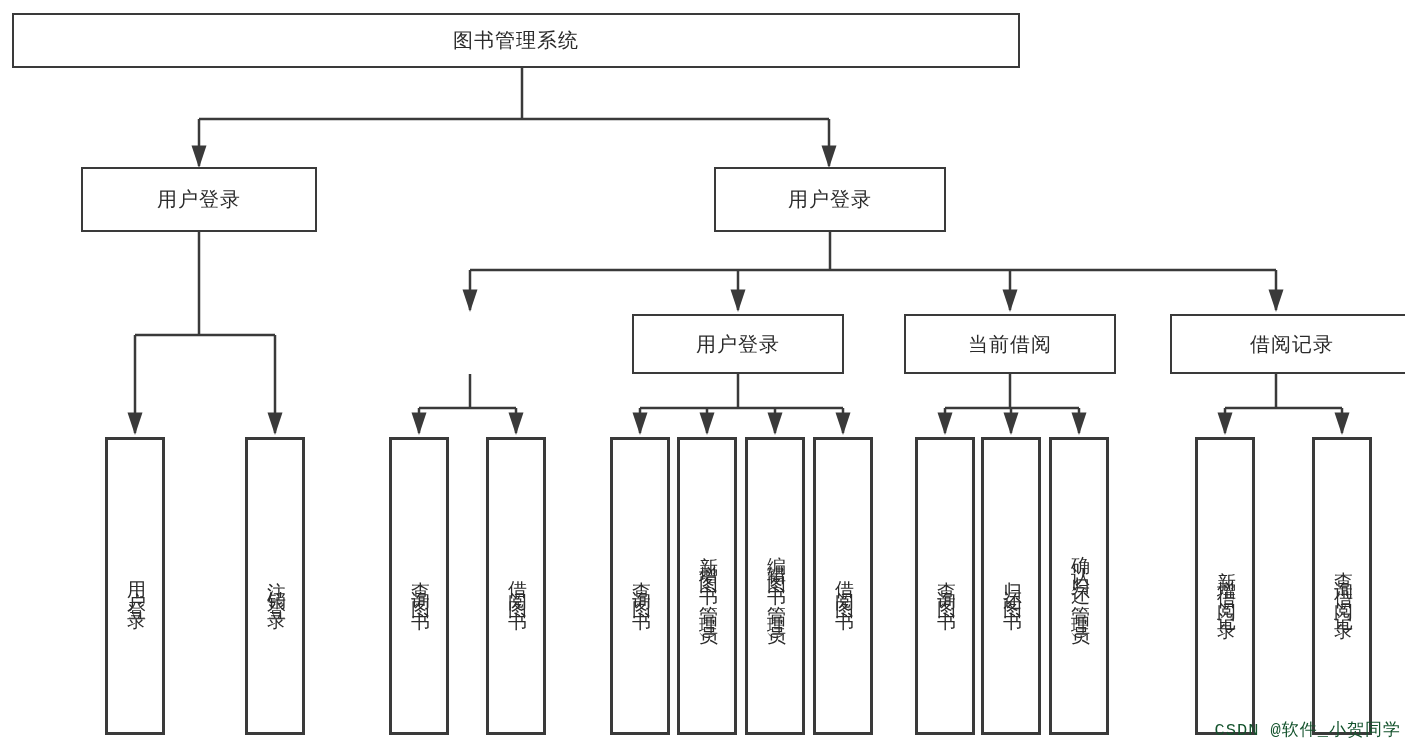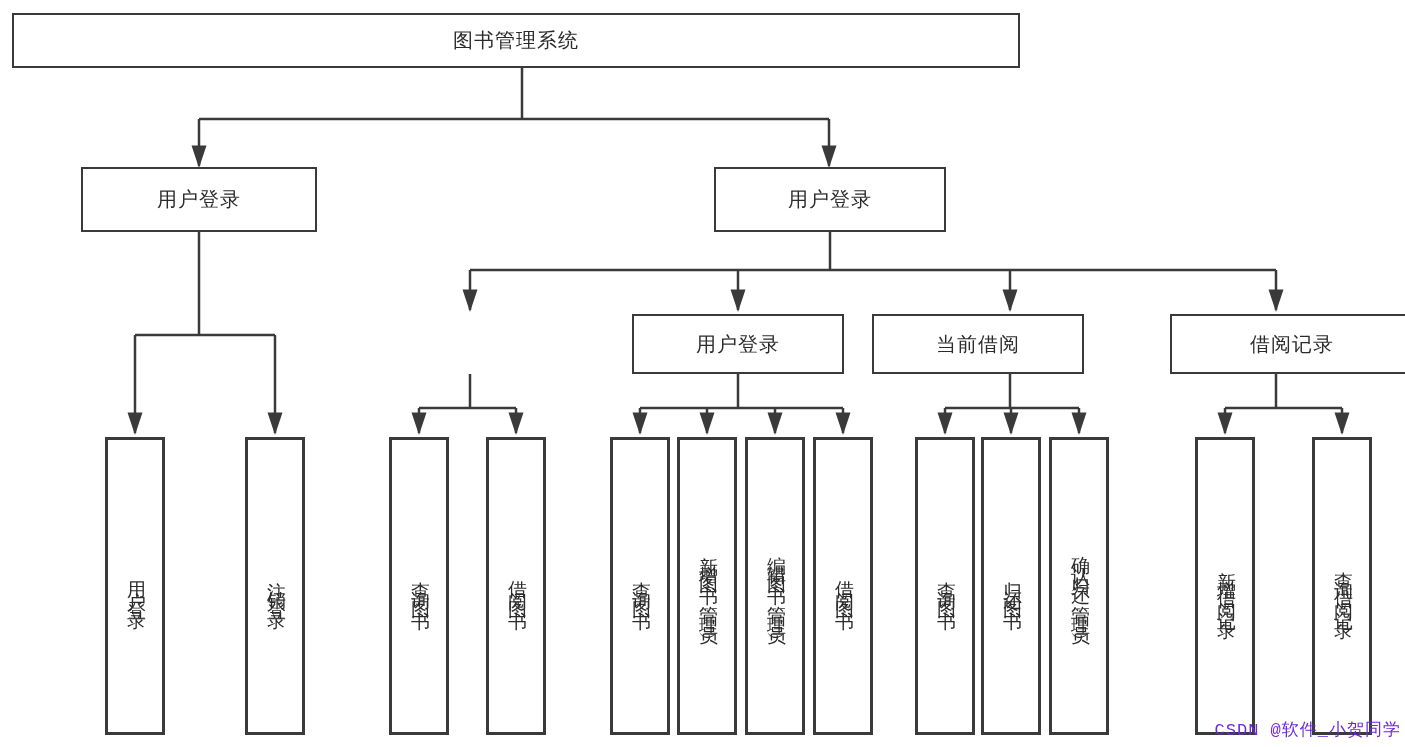--- a/index.html
+++ b/index.html
@@ -44,21 +44,21 @@
     writing-mode: vertical-rl;
     text-orientation: mixed;
     font-size: 19px;
     letter-spacing: 10px;
     line-height: 1;
   }
   #watermark {
     position: absolute;
     right: 4px;
     bottom: 6px;
-    color: #6d28d9;
+    color: #14532d;
     font-size: 17px;
     letter-spacing: 1px;
     white-space: nowrap;
     z-index: 3;
   }
 </style>
 </head>
 <body>
 
 <div id="stage">
@@ -113,21 +113,21 @@
       <path d="M1342 408 V433" marker-end="url(#ah)"></path>
     </g>
   </svg>
 
   <div class="box hbox" style="left:12px; top:13px; width:1008px; height:55px;">图书管理系统</div>
 
   <div class="box hbox" style="left:81px; top:167px; width:236px; height:65px;">用户登录</div>
   <div class="box hbox" style="left:714px; top:167px; width:232px; height:65px;">用户登录</div>
 
   <div class="box hbox" style="left:632px; top:314px; width:212px; height:60px;">用户登录</div>
-  <div class="box hbox" style="left:872px; top:314px; width:212px; height:60px;text-align:right;">当前借阅</div>
+  <div class="box hbox" style="left:904px; top:314px; width:212px; height:60px;text-align:right;">当前借阅</div>
   <div class="box hbox" style="left:1170px; top:314px; width:244px; height:60px;">借阅记录</div>
 
   <div class="box vbox" style="left:105px; top:437px; width:60px; height:298px;">用户登录</div>
   <div class="box vbox" style="left:245px; top:437px; width:60px; height:298px;">注销登录</div>
 
   <div class="box vbox" style="left:389px; top:437px; width:60px; height:298px;">查询图书</div>
   <div class="box vbox" style="left:486px; top:437px; width:60px; height:298px;">借阅图书</div>
 
   <div class="box vbox" style="left:610px; top:437px; width:60px; height:298px;">查询图书</div>
   <div class="box vbox" style="left:677px; top:437px; width:60px; height:298px;">新增图书（管理员）</div>

